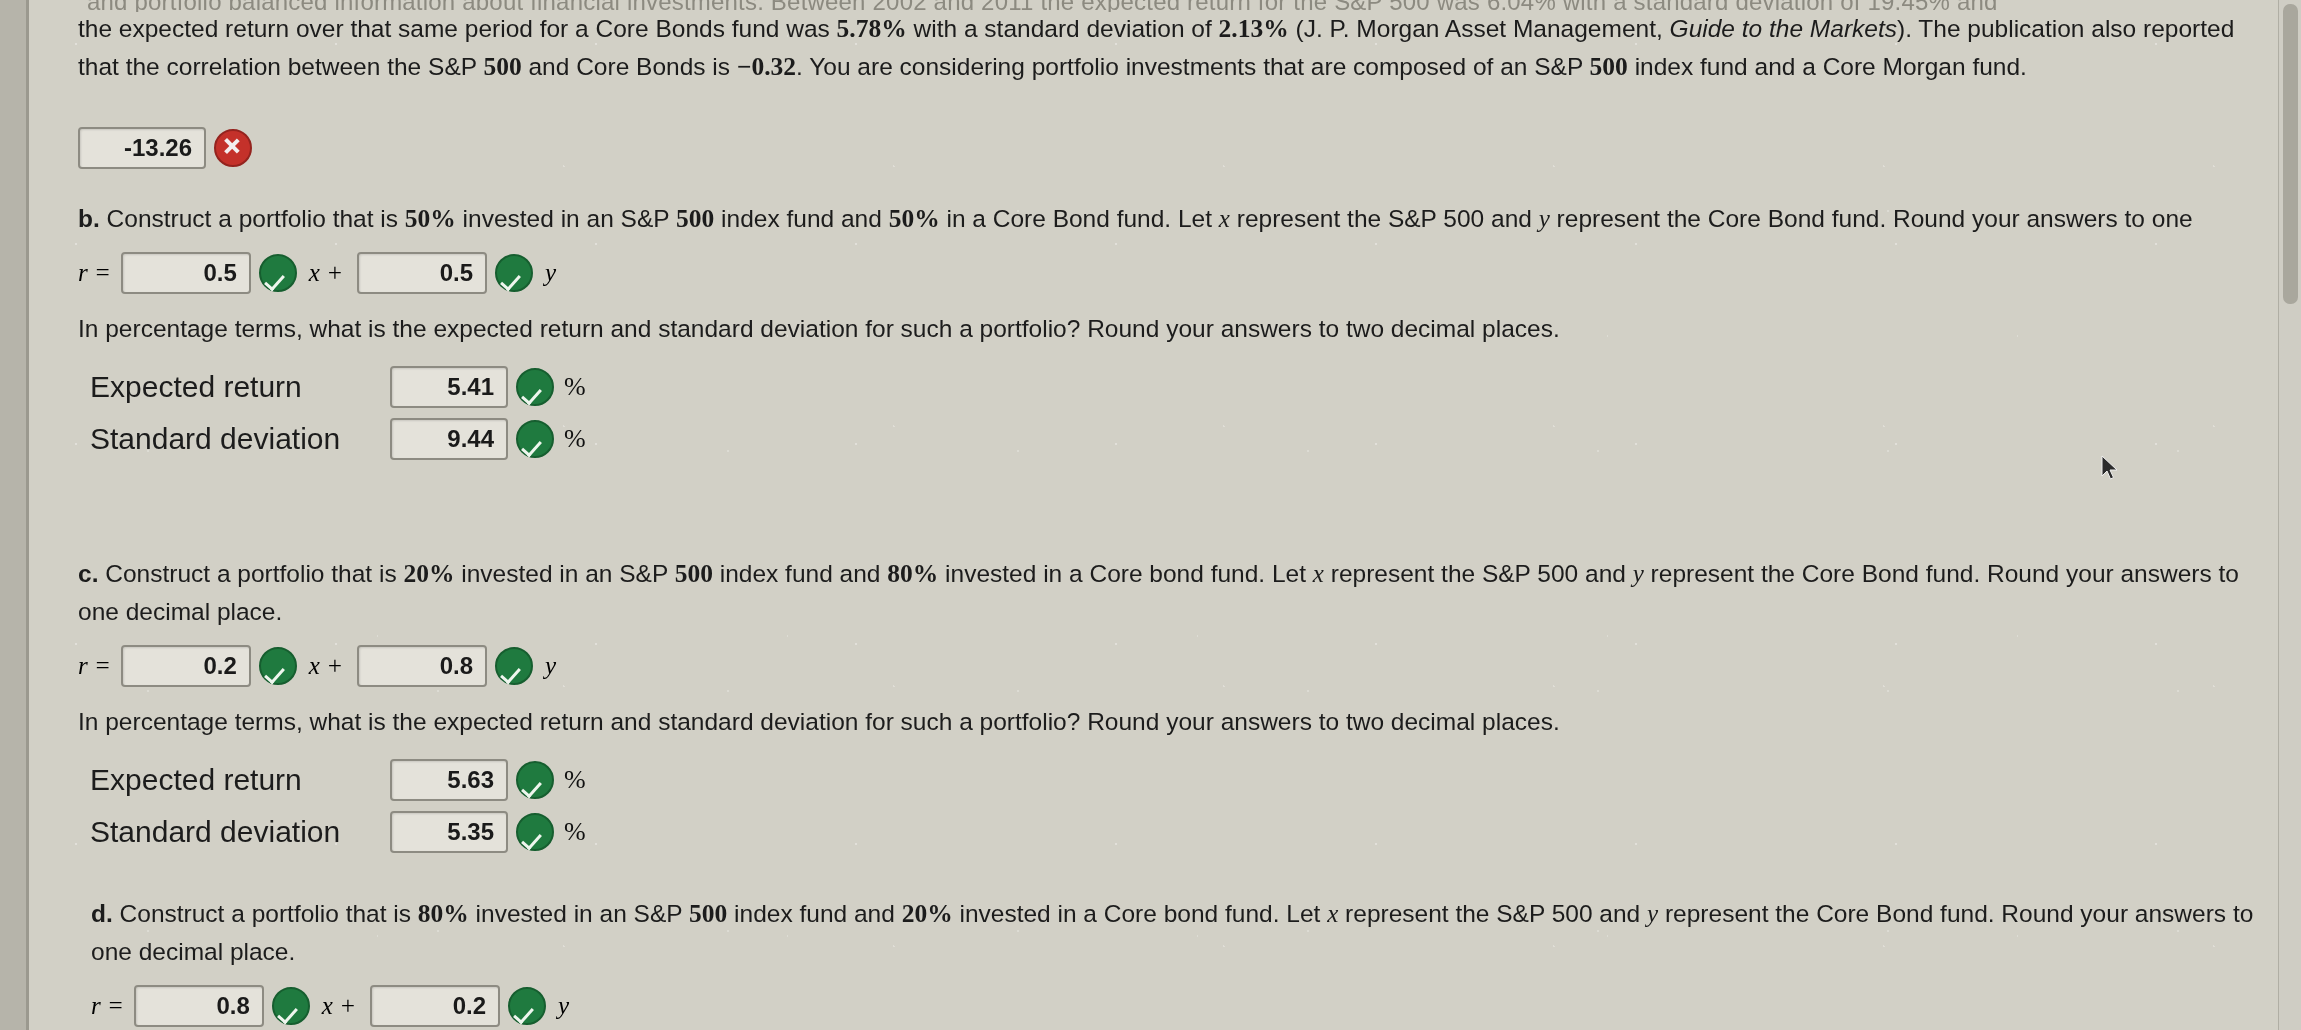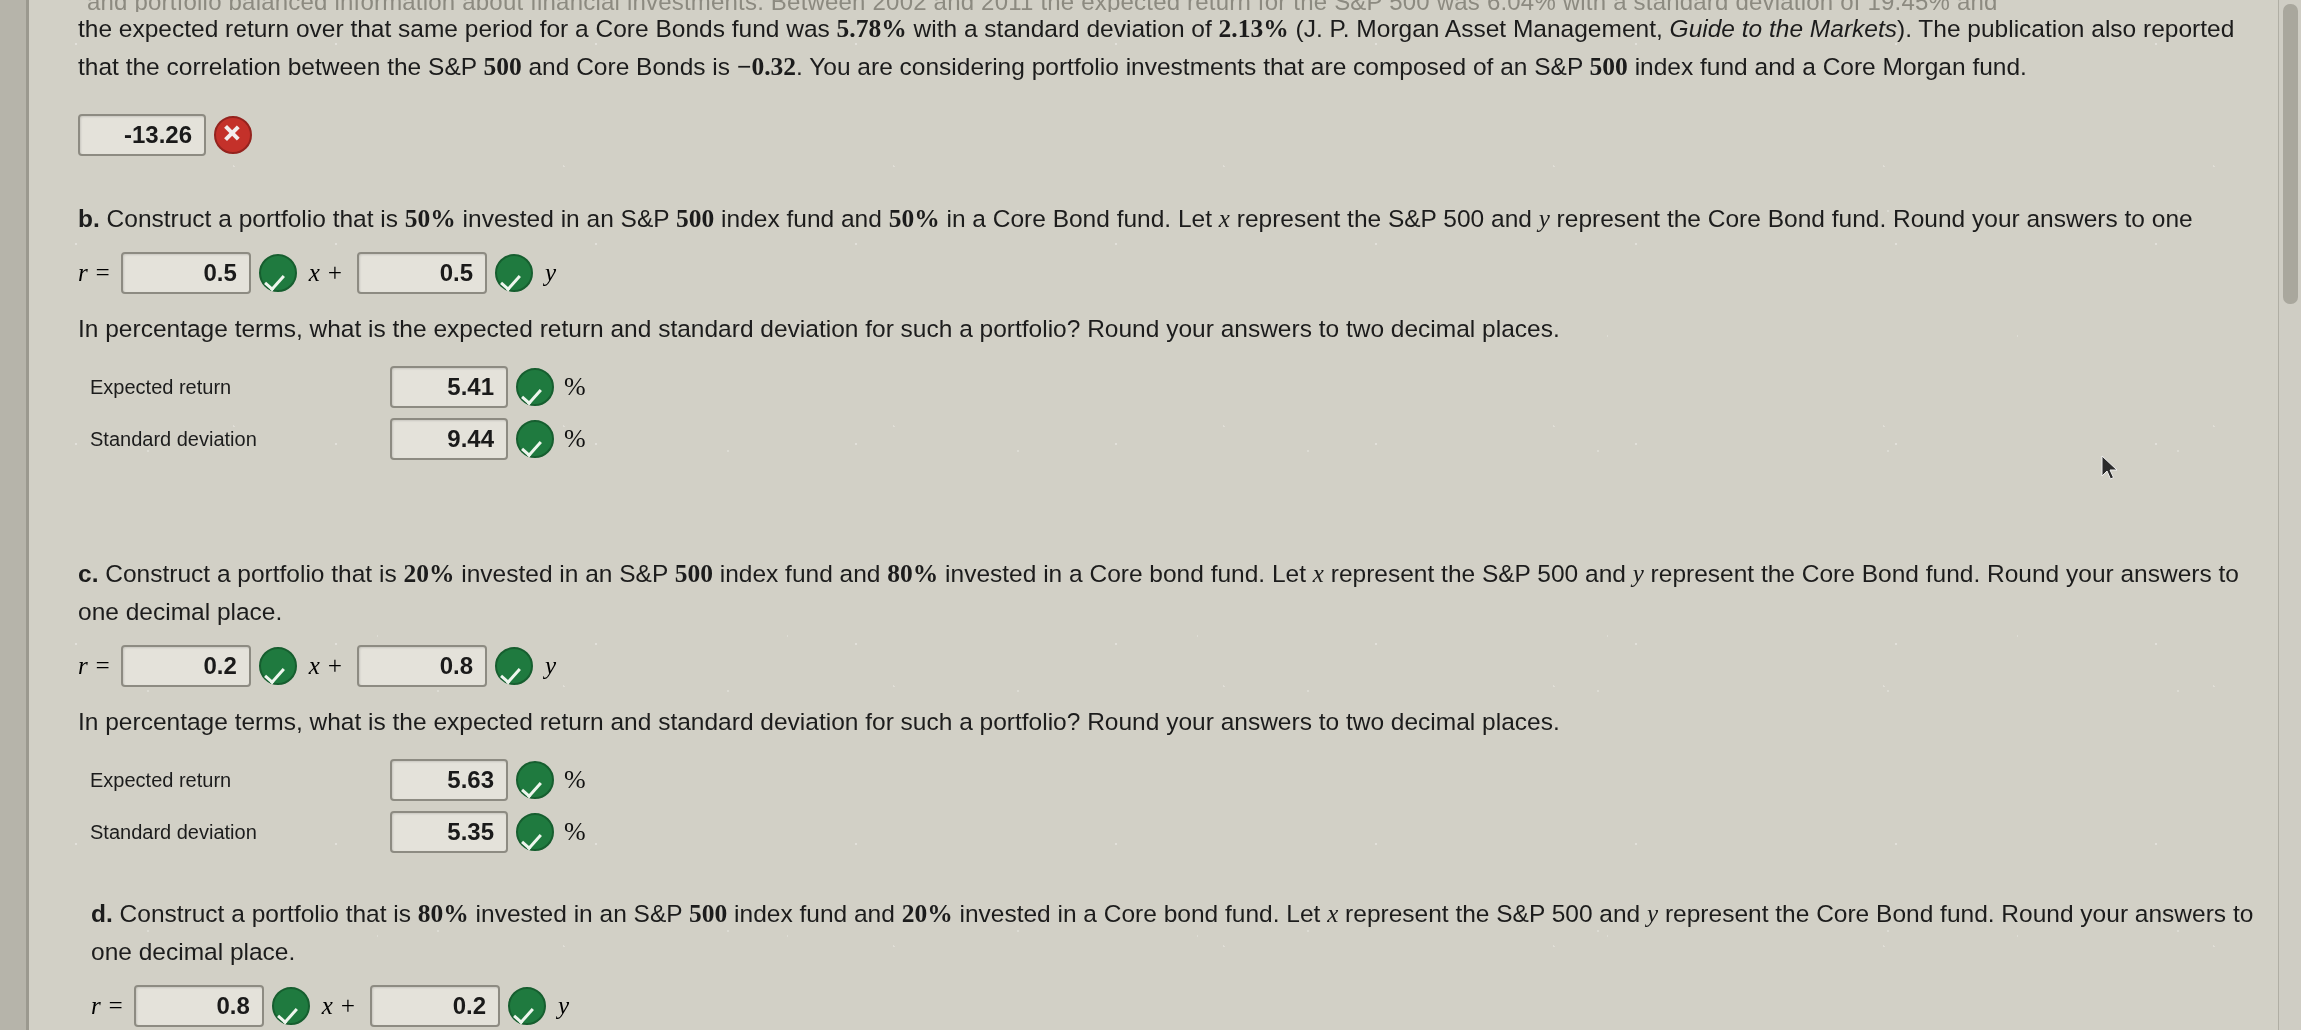--- a/index.html
+++ b/index.html
@@ -169,21 +169,21 @@
   .mark.incorrect:before { transform: rotate(45deg); }
   .mark.incorrect:after { transform: rotate(-45deg); }
   .pct {
     font-size: 26px;
     font-family: "Liberation Serif", serif;
     margin-left: 10px;
     color: #111;
   }
   .req-label {
     width: 300px;
-    font-size: 20px;
+    font-size: 30px;
     color: #1c1c1c;
   }
   .indent { padding-left: 12px; }
 
   .cursor {
     position: absolute;
     left: 2100px;
     top: 455px;
     width: 22px;
     height: 28px;
@@ -207,21 +207,21 @@
     <div style="position:absolute; left:49px; top:10px; width:2200px;">
       <p class="para">
         <span>the expected return over that same period for a Core Bonds fund was </span><span class="serifnum">5.78%</span><span> with a standard deviation of </span><span class="serifnum">2.13%</span><span> (J. P. Morgan Asset Management, </span><span class="italic">Guide to the Markets</span><span>). The publication also reported</span>
       </p>
       <p class="para">
         <span>that the correlation between the S&amp;P </span><span class="serifnum">500</span><span> and Core Bonds is </span><span class="serifnum">−0.32</span><span>. You are considering portfolio investments that are composed of an S&amp;P </span><span class="serifnum">500</span><span> index fund and a Core Morgan fund.</span>
       </p>
     </div>
 
     <div style="position:absolute; left:49px; top:100px; width:2210px;">
-      <div class="row" style="margin-top:14px;">
+      <div class="row" style="margin-top:27px;">
         <div class="ansbox w-wide">-13.26</div>
         <span class="mark incorrect"></span>
       </div>
     </div>
 
     <div style="position:absolute; left:49px; top:200px; width:2210px;">
       <p class="para">
         <span class="bold">b.</span><span> Construct a portfolio that is </span><span class="serifnum">50%</span><span> invested in an S&amp;P </span><span class="serifnum">500</span><span> index fund and </span><span class="serifnum">50%</span><span> in a Core Bond fund. Let </span><span class="mathsym">x</span><span> represent the S&amp;P 500 and </span><span class="mathsym">y</span><span> represent the Core Bond fund. Round your answers to one</span>
       </p>
 

